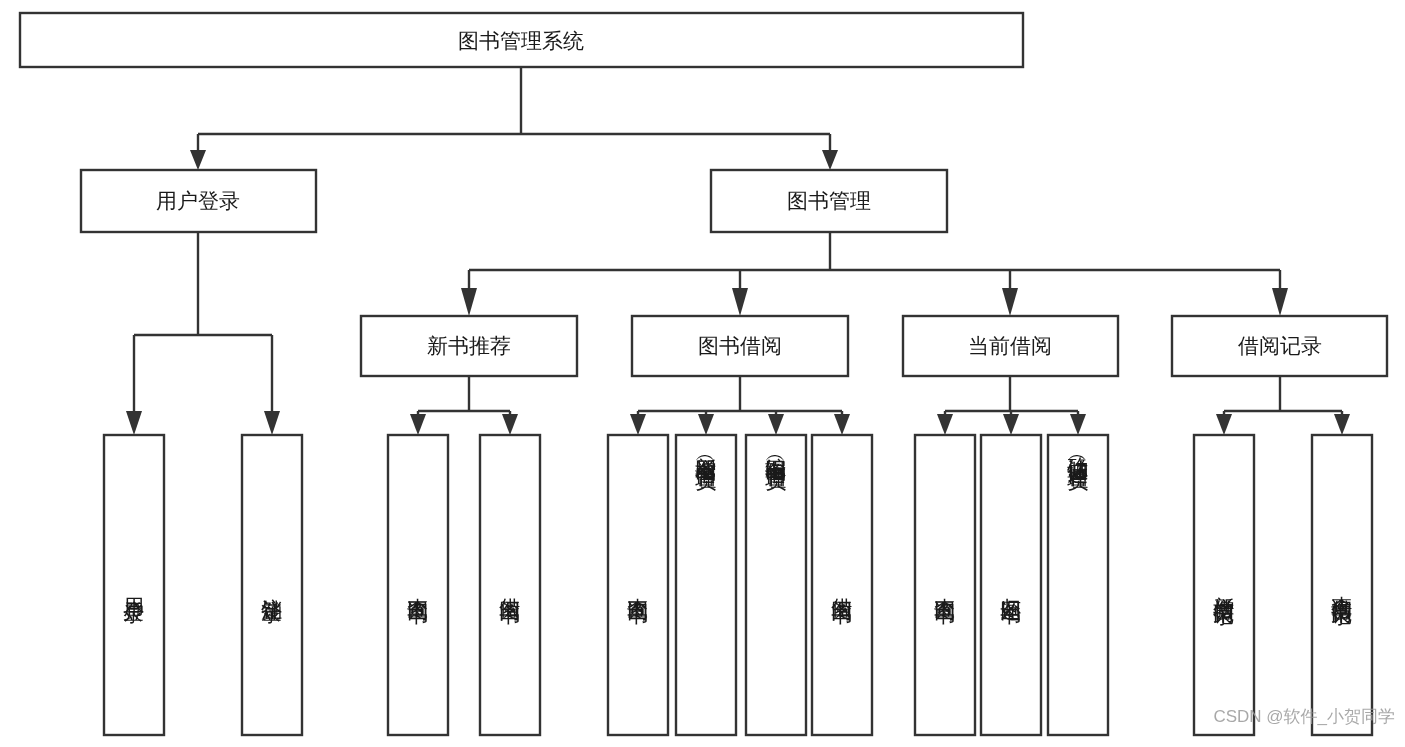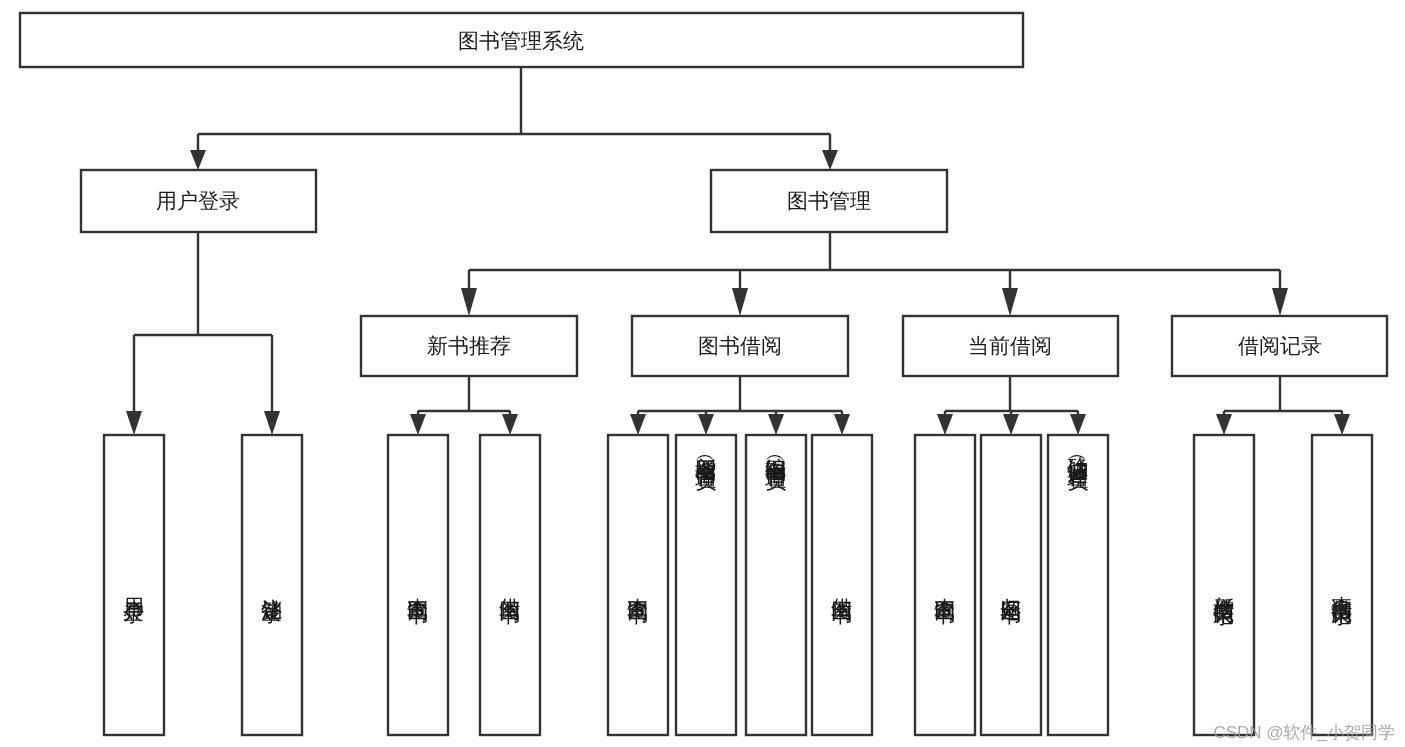--- a/index.html
+++ b/index.html
@@ -51,21 +51,21 @@
     stroke-width: 2.4;
     fill: none;
   }
   .arrow-head {
     fill: #333333;
     stroke: none;
   }
   #watermark {
     position: absolute;
     right: 10px;
-    bottom: 3px;
+    bottom: 19px;
     font-family: "Liberation Sans", "DejaVu Sans", sans-serif;
     font-size: 17px;
     color: #9a9a9a;
     opacity: 0.85;
     white-space: nowrap;
   }
 </style>
 </head>
 <body>
 

